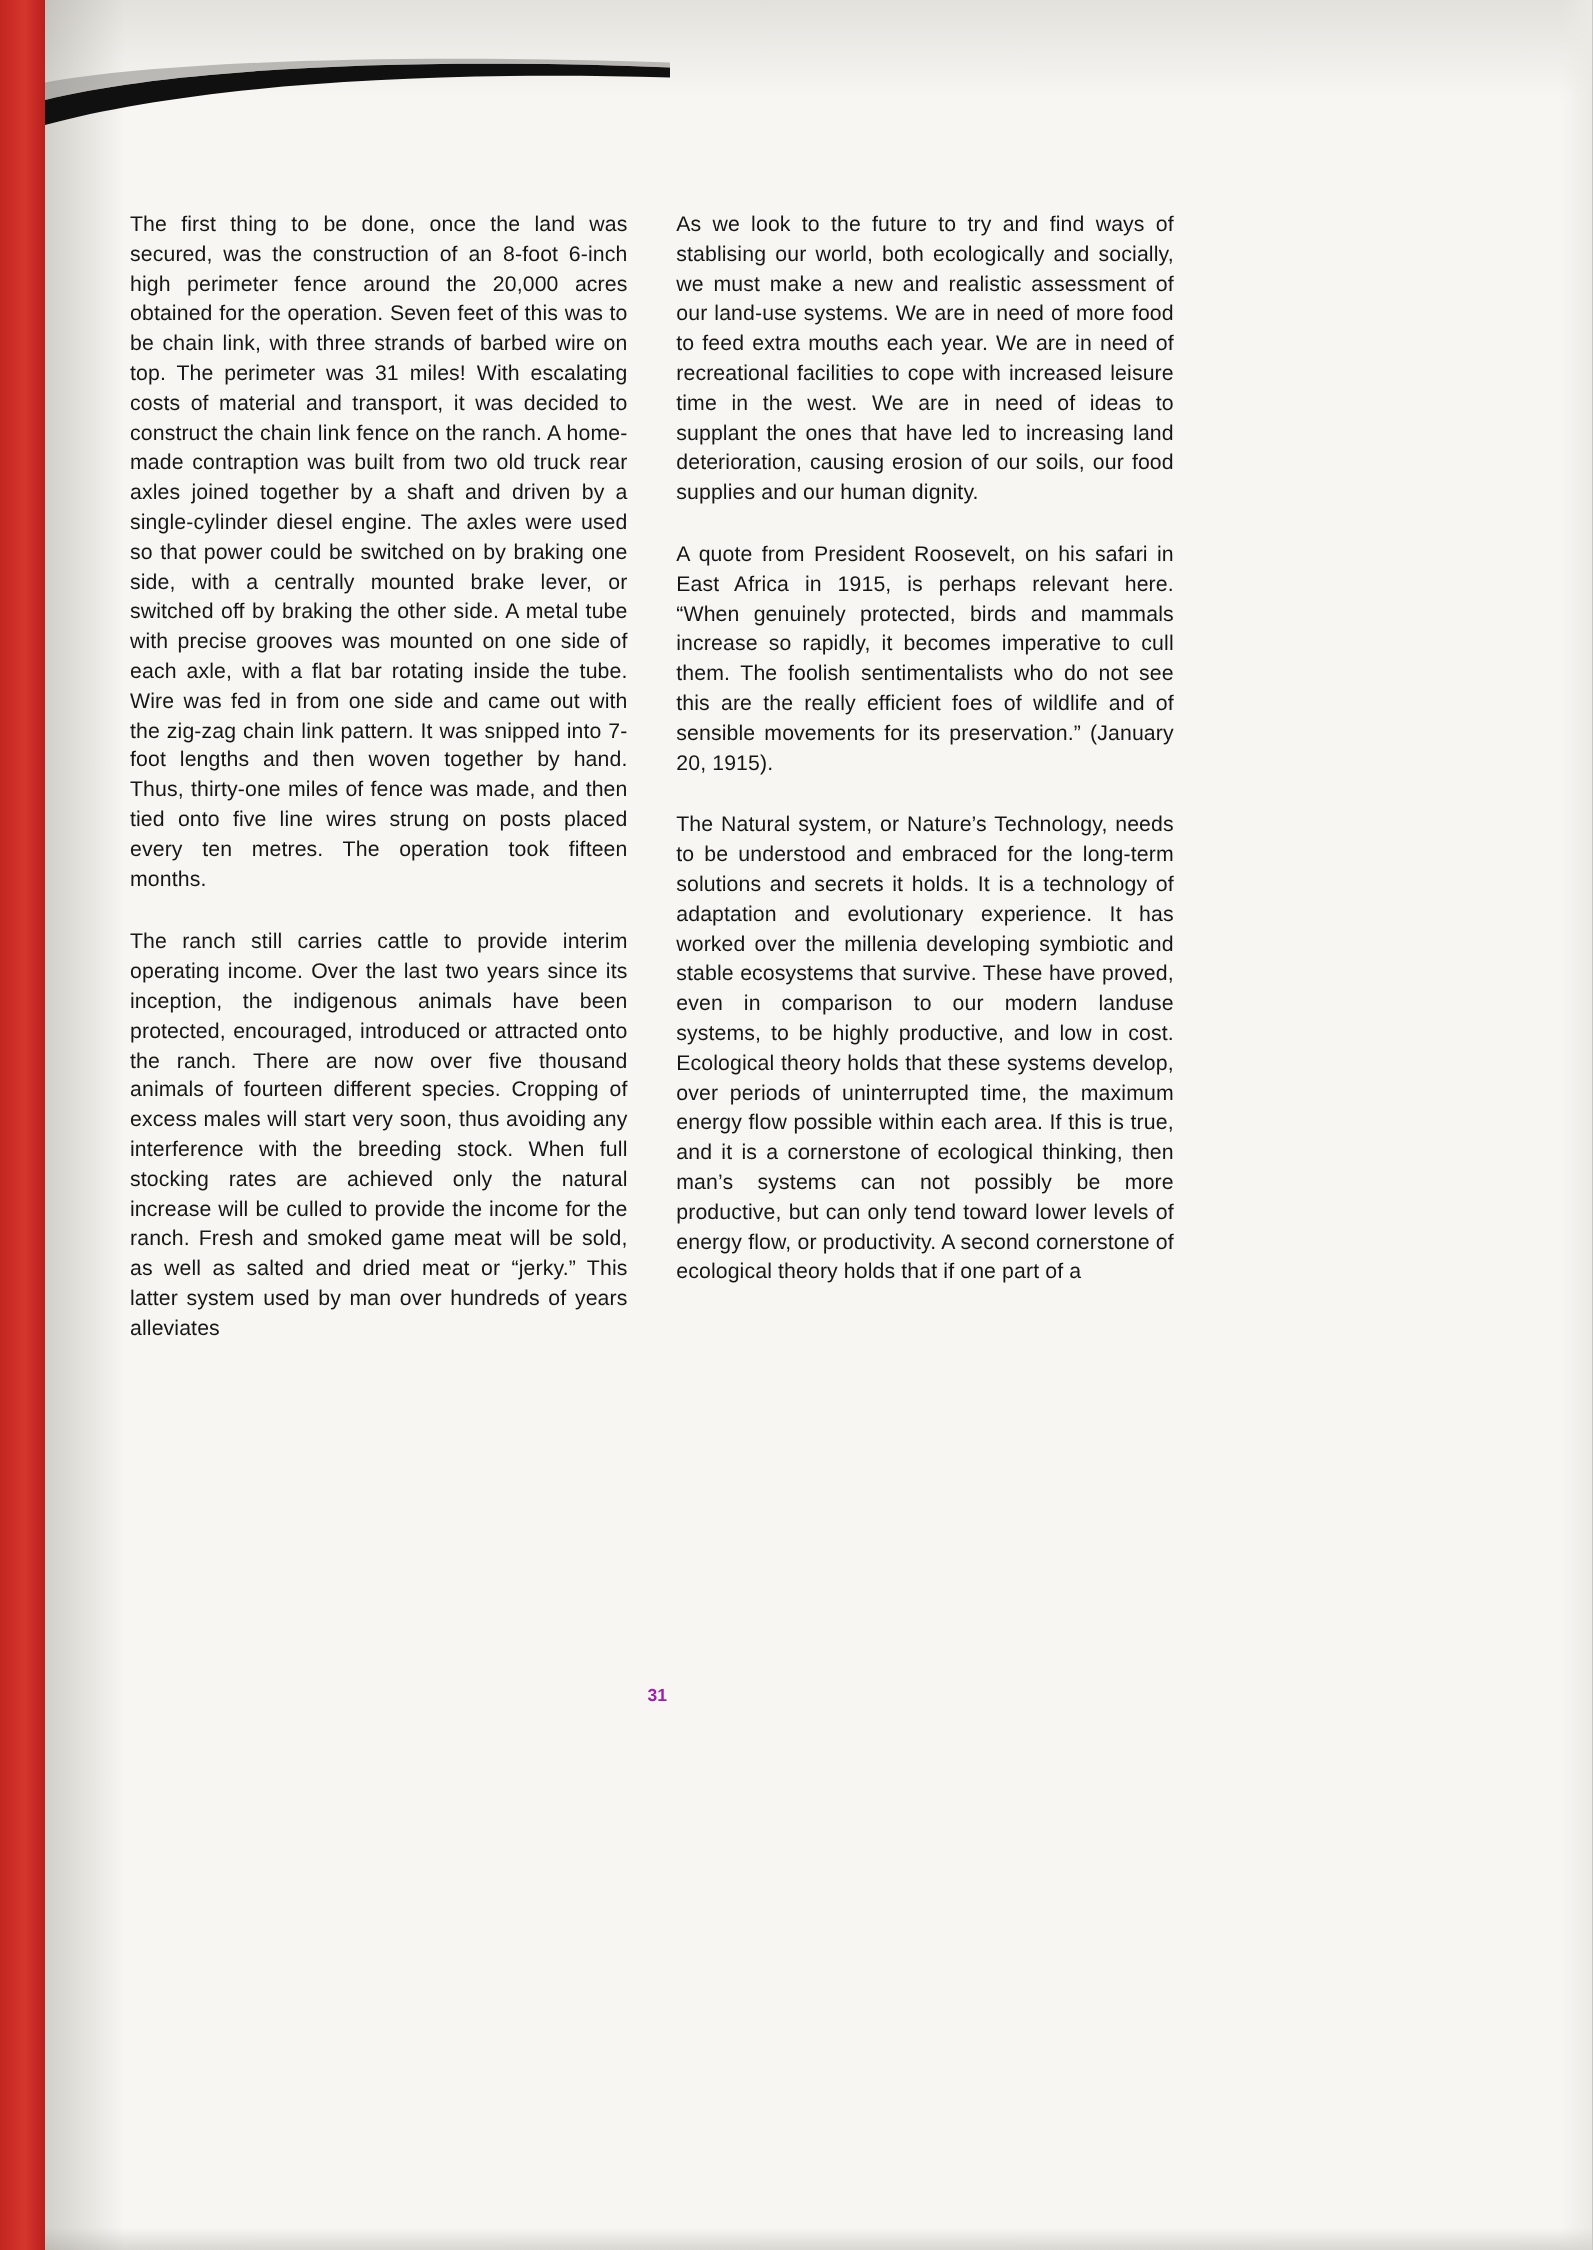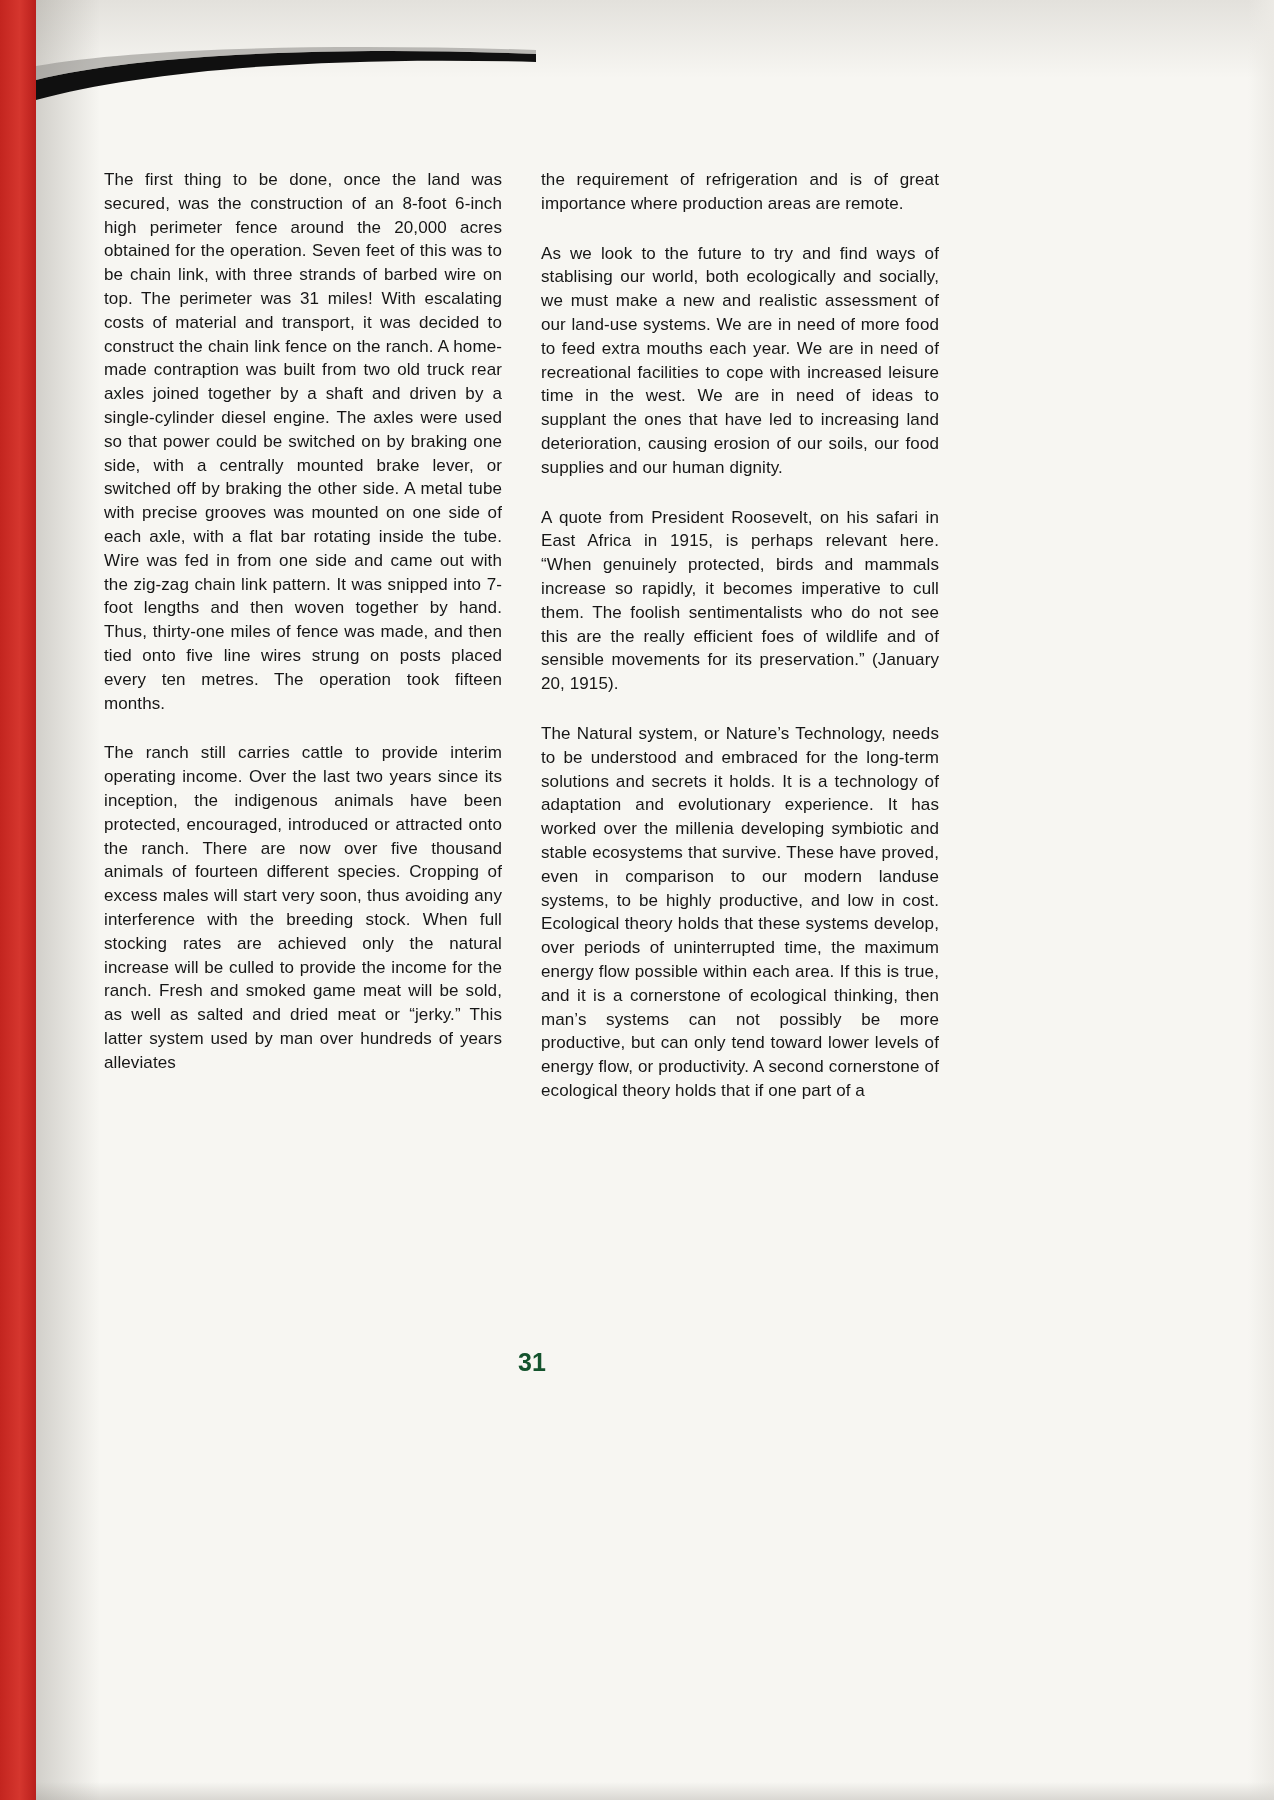--- a/index.html
+++ b/index.html
@@ -65,23 +65,23 @@
     text-align: justify;
     letter-spacing: 0.1px;
   }
   .col-left  { left: 104px; }
   .col-right { left: 541px; }
   .col p { margin: 0 0 26px 0; }
   .page-number {
     position: absolute;
     left: 518px;
     top: 1348px;
-    font-size: 25px;
+    font-size: 14px;
     font-weight: bold;
-    color: #14532d;
+    color: #a21caf;
   }
 </style>
 </head>
 <body>
 
 <div class="scan-page">
 
   <div class="top-band"></div>
   <div class="right-edge"></div>
   <div class="bottom-edge"></div>
@@ -92,21 +92,20 @@
     <path d="M0,56 C110,26 290,12 500,18 L500,10 C300,2 105,10 0,36 Z" fill="#101010"></path>
     <path d="M0,36 C105,10 300,2 500,10 L500,6 C300,-1 100,4 0,22 Z" fill="#8d8b86" opacity="0.55"></path>
   </svg>
 
   <div class="col col-left">
     <p>The first thing to be done, once the land was secured, was the construction of an 8-foot 6-inch high perimeter fence around the 20,000 acres obtained for the operation. Seven feet of this was to be chain link, with three strands of barbed wire on top. The perimeter was 31 miles! With escalating costs of material and transport, it was decided to construct the chain link fence on the ranch. A home-made contraption was built from two old truck rear axles joined together by a shaft and driven by a single-cylinder diesel engine. The axles were used so that power could be switched on by braking one side, with a centrally mounted brake lever, or switched off by braking the other side. A metal tube with precise grooves was mounted on one side of each axle, with a flat bar rotating inside the tube. Wire was fed in from one side and came out with the zig-zag chain link pattern. It was snipped into 7-foot lengths and then woven together by hand. Thus, thirty-one miles of fence was made, and then tied onto five line wires strung on posts placed every ten metres. The operation took fifteen months.</p>
     <p>The ranch still carries cattle to provide interim operating income. Over the last two years since its inception, the indigenous animals have been protected, encouraged, introduced or attracted onto the ranch. There are now over five thousand animals of fourteen different species. Cropping of excess males will start very soon, thus avoiding any interference with the breeding stock. When full stocking rates are achieved only the natural increase will be culled to provide the income for the ranch. Fresh and smoked game meat will be sold, as well as salted and dried meat or “jerky.” This latter system used by man over hundreds of years alleviates</p>
   </div>
 
   <div class="col col-right">
-    <p>the requirement of refrigeration and is of great importance where production areas are remote.</p>
     <p>As we look to the future to try and find ways of stablising our world, both ecologically and socially, we must make a new and realistic assessment of our land-use systems. We are in need of more food to feed extra mouths each year. We are in need of recreational facilities to cope with increased leisure time in the west. We are in need of ideas to supplant the ones that have led to increasing land deterioration, causing erosion of our soils, our food supplies and our human dignity.</p>
     <p>A quote from President Roosevelt, on his safari in East Africa in 1915, is perhaps relevant here. “When genuinely protected, birds and mammals increase so rapidly, it becomes imperative to cull them. The foolish sentimentalists who do not see this are the really efficient foes of wildlife and of sensible movements for its preservation.” (January 20, 1915).</p>
     <p>The Natural system, or Nature’s Technology, needs to be understood and embraced for the long-term solutions and secrets it holds. It is a technology of adaptation and evolutionary experience. It has worked over the millenia developing symbiotic and stable ecosystems that survive. These have proved, even in comparison to our modern landuse systems, to be highly productive, and low in cost. Ecological theory holds that these systems develop, over periods of uninterrupted time, the maximum energy flow possible within each area. If this is true, and it is a cornerstone of ecological thinking, then man’s systems can not possibly be more productive, but can only tend toward lower levels of energy flow, or productivity. A second cornerstone of ecological theory holds that if one part of a</p>
   </div>
 
   <div class="page-number">31</div>
 
 </div>
 
 </body></html>

